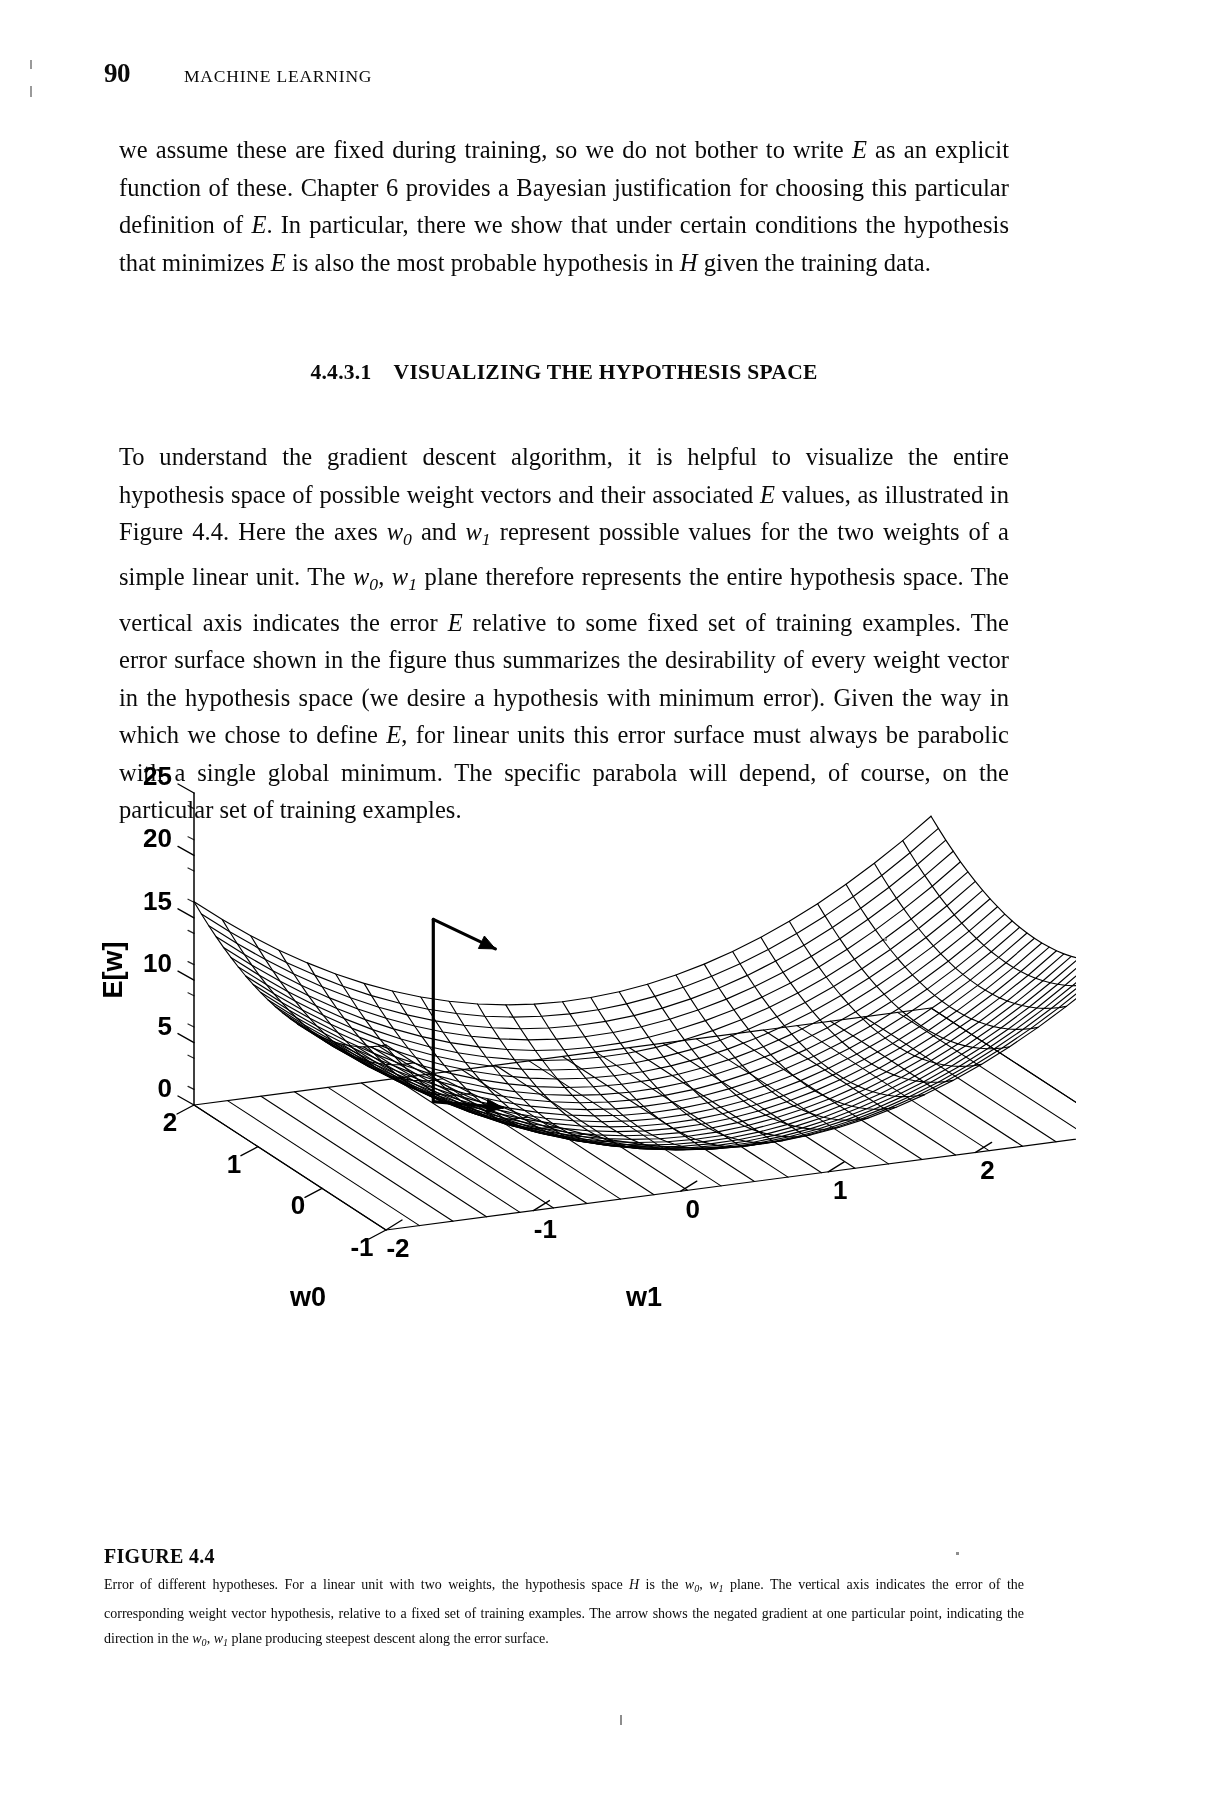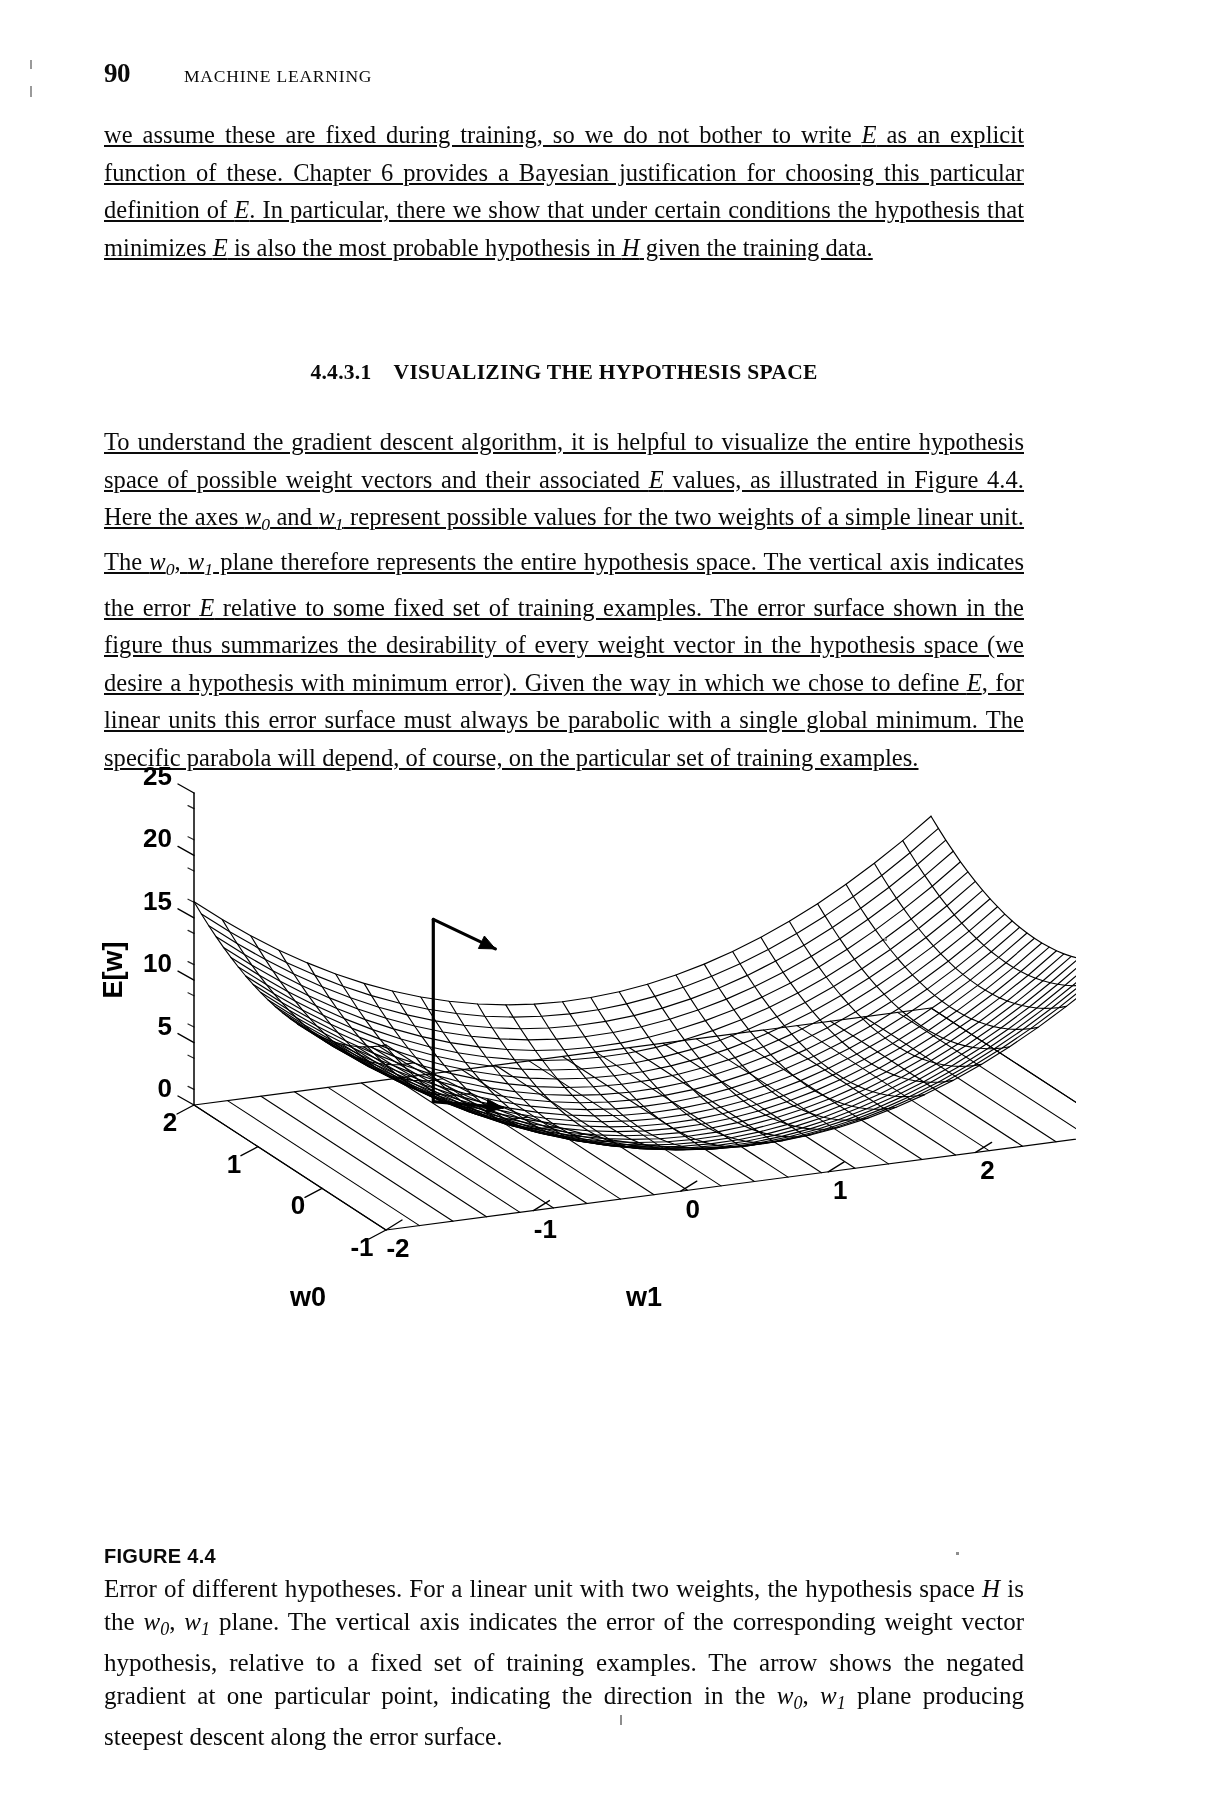--- a/index.html
+++ b/index.html
@@ -55,27 +55,26 @@
     height: 9px;
   }
 
   
   .body-col {
     position: absolute;
     left: 88px;
     width: 920px;
   }
   p.para {
-    margin: 0;
+    margin: 15px;
     font-size: 24.5px;
     line-height: 37.5px;
     text-align: justify;
     text-justify: inter-word;
     letter-spacing: 0.05px;
-    text-decoration: underline;
   }
   p.para.noindent { text-indent: 0; }
 
   .mathit {
     font-family: "Liberation Serif", "DejaVu Serif", serif;
     font-style: italic;
   }
   .mathvar {
     font-family: "Liberation Serif", "DejaVu Serif", serif;
     font-style: italic;
@@ -106,30 +105,30 @@
   .figure-svg { display: block; }
 
   
   .caption-block {
     position: absolute;
     left: 88px;
     top: 1545px;
     width: 920px;
   }
   .caption-title {
-    font-family: Liberation Sans, sans-serif;
+    font-family: Liberation Serif, serif;
     font-weight: bold;
     font-size: 20px;
     letter-spacing: 0.3px;
     margin: 0 0 4px 0;
   }
   .caption-body {
     margin: 0;
-    font-size: 25px;
-    line-height: 33px;
+    font-size: 14px;
+    line-height: 25px;
     text-align: justify;
   }
 
   .stray-mark {
     position: absolute;
     background: #8d8d8d;
   }
 </style>
 </head>
 <body>

